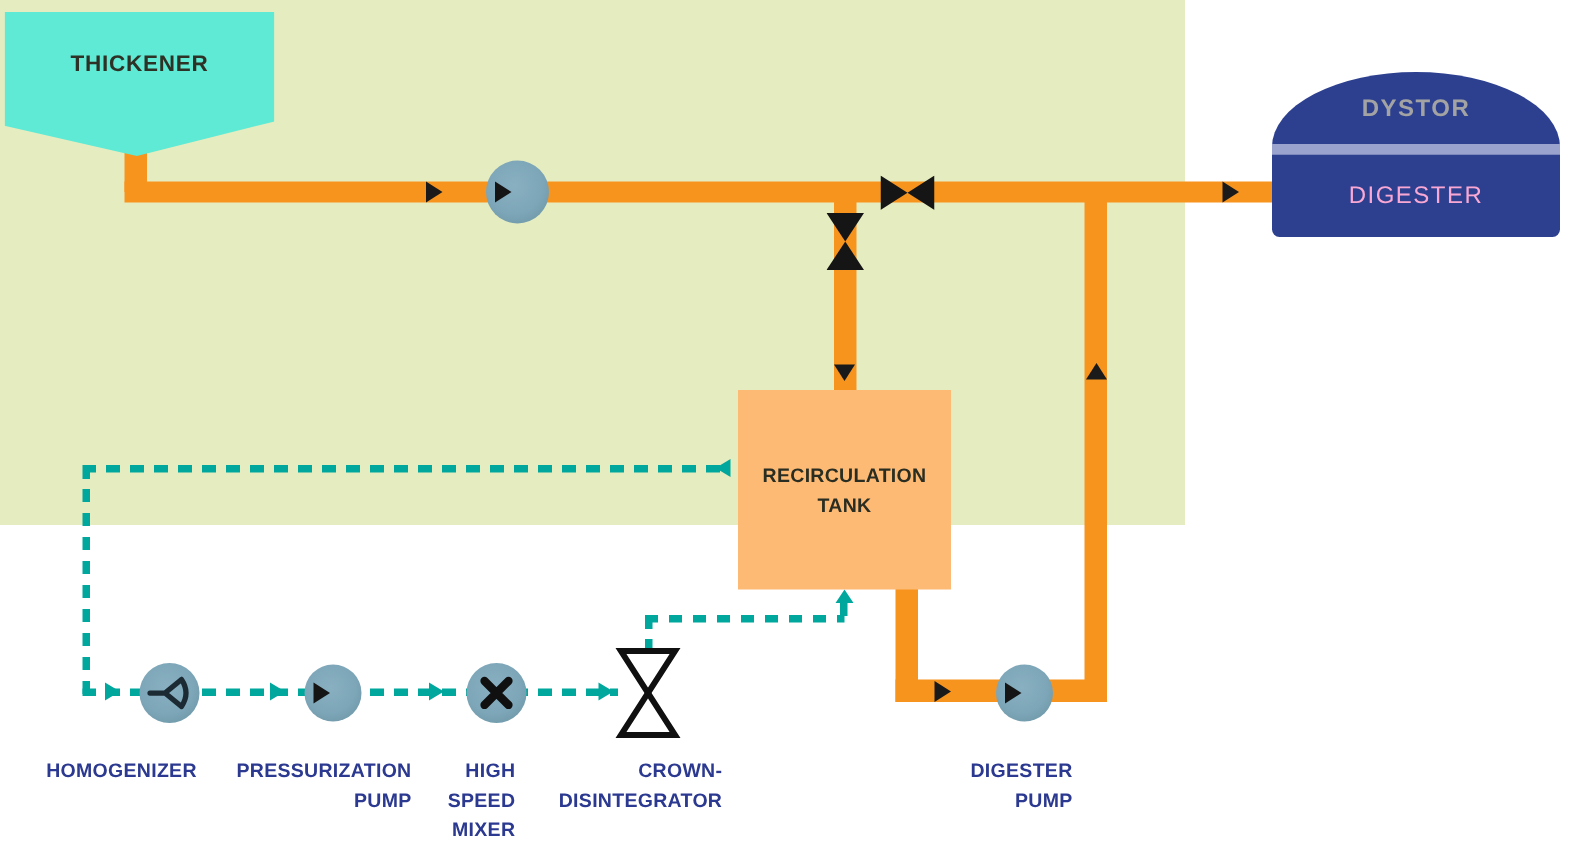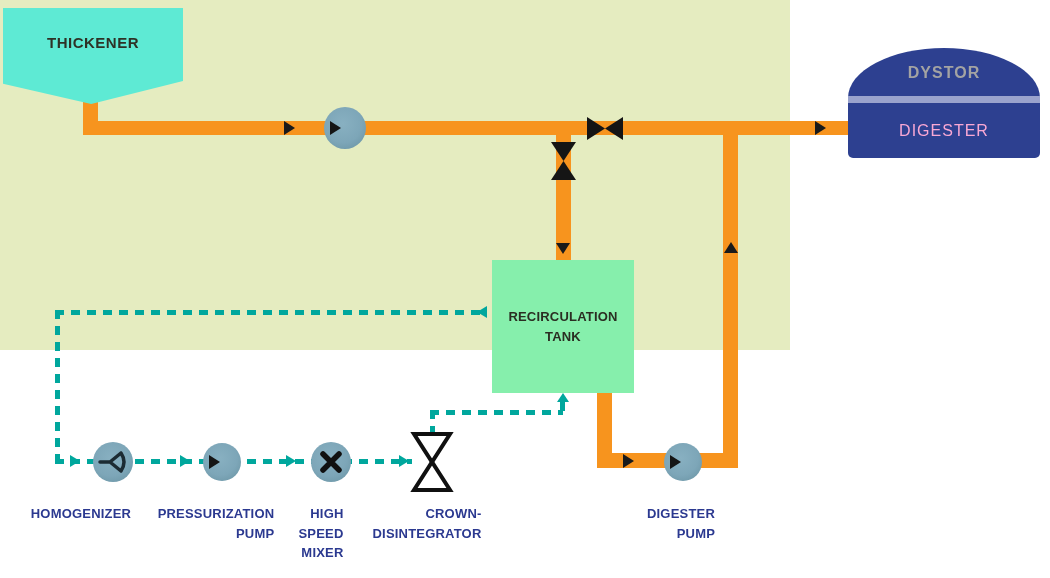--- a/index.html
+++ b/index.html
@@ -12,21 +12,21 @@
 
   
   .pipe{background:#F7941E;}
 
   
   .thickener{left:3px;top:8px;width:180px;height:96px;background:#5eead4;
              clip-path:polygon(0 0,100% 0,100% 76%,49% 100%,0 79%);
              display:flex;justify-content:center;}
   .thickener span{margin-top:26px;font-weight:bold;font-size:15px;
                   letter-spacing:.5px;color:#2E3226;}
-  .tank{left:492px;top:260px;width:142px;height:133px;background:#86efac;
+  .tank{left:492px;top:260px;width:142px;height:133px;background:#fdba74;
         display:flex;align-items:center;justify-content:center;}
   .tank span{font-weight:bold;font-size:13px;line-height:1.5;color:#2A2E22;
              text-align:center;white-space:pre-line;letter-spacing:.2px;}
 
   .dome{left:848px;top:48px;width:192px;height:50px;background:#2D4090;
         border-radius:50% 50% 0 0 / 100% 100% 0 0;
         display:flex;align-items:flex-end;justify-content:center;}
   .dome span{color:#a3a3a3;font-weight:bold;font-size:16px;letter-spacing:1px;
              margin-bottom:16px;}
   .band{left:848px;top:96px;width:192px;height:7px;background:#9AA3CD;}

